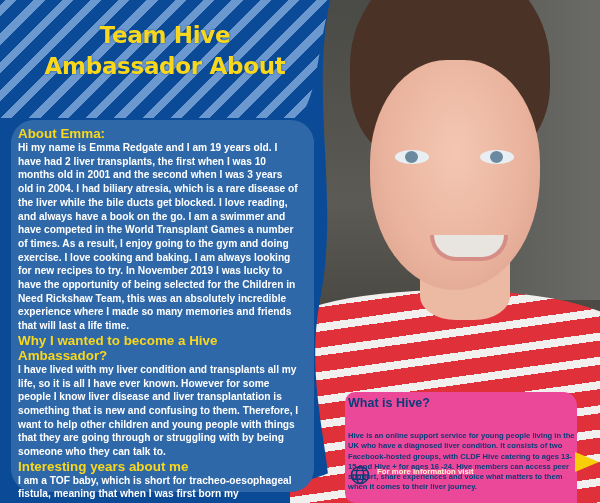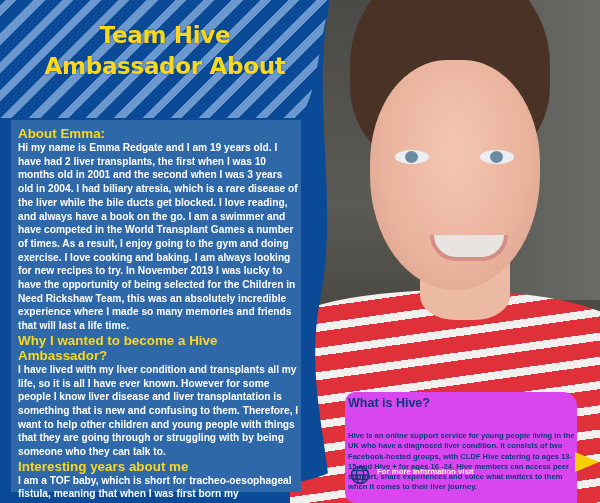--- a/index.html
+++ b/index.html
@@ -16,25 +16,25 @@
   .photo .mouth { position:absolute; left:140px; top:235px; width:70px; height:22px; border-radius:0 0 40px 40px; background:#e8e4df; border:4px solid #d68d86; border-top:none; }
   .photo .shirt { position:absolute; left:-20px; top:290px; width:360px; height:240px; border-radius:50% 50% 0 0 / 20% 20% 0 0;
     background: repeating-linear-gradient(172deg, #e0313a 0px, #e0313a 16px, #f2f0ee 16px, #f2f0ee 24px); }
   .photo .neck { position:absolute; left:130px; top:260px; width:90px; height:60px; background:#ecb9a3; border-radius:0 0 40% 40%; }
   .bluebg { position:absolute; left:0; top:0; width:340px; height:503px; background:#0b4a97; border-radius:0 0 100% 0 / 0 0 8% 0;
     clip-path: path("M0 0 L330 0 C 310 100, 340 200, 320 300 C 305 380, 330 450, 330 503 L0 503 Z"); }
   .stripes { position:absolute; left:0; top:0; width:340px; height:118px; overflow:hidden;
     background: repeating-linear-gradient(-45deg, #0b4a97 0px, #0b4a97 12px, #6b98cf 12px, #6b98cf 20px);
     clip-path: path("M0 0 L330 0 C 316 60, 318 90, 300 118 L0 118 Z"); }
   .title { position:absolute; left:0; top:20px; width:330px; text-align:center; color:#f9d71c; font-family:"DejaVu Sans", sans-serif; font-weight:bold; font-size:23px; line-height:31px; letter-spacing:-0.3px; text-shadow:0 0 2px #0b4a97; }
-  .panel { position:absolute; left:11px; top:120px; width:290px; height:372px; background:#2f68a9; border-radius:0; }
+  .panel { position:absolute; left:11px; top:120px; width:290px; height:372px; background:#2f68a9; border-radius:23px;padding-left:13px; }
   .panel .content { position:absolute; left:7px; top:6px; width:282px; color:#ffffff; font-family:"Liberation Sans", sans-serif; font-weight:bold; font-size:10.2px; line-height:13.7px; }
   .panel h2 { margin:0; color:#f9d71c; font-family:"Liberation Sans", sans-serif; font-weight:bold; font-size:13.4px; line-height:15px; }
   .panel p { margin:0; }
-  .hivebox { position:absolute; left:345px; top:392px; width:232px; height:111px; background:#d946ef; border-radius:10px 14px 0 10px; color:#0d3b7a; font-family:"Liberation Sans", sans-serif; font-weight:bold; }
+  .hivebox { position:absolute; left:345px; top:392px; width:232px; height:111px; background:#ec4899; border-radius:10px 14px 0 10px; color:#0d3b7a; font-family:"Liberation Sans", sans-serif; font-weight:bold; }
   .hivebox .tail { position:absolute; right:-22px; top:60px; width:0; height:0; border-top:10px solid transparent; border-bottom:10px solid transparent; border-left:24px solid #f7cf08; }
   .hivebox h3 { position:absolute; left:3px; top:4px; margin:0; font-size:12.5px; color:#0d3b7a; }
   .hivebox .desc { position:absolute; left:3px; top:39px; width:230px; font-size:7.6px; line-height:10.3px; }
   .hivebox .more { position:absolute; left:5px; top:73px; width:230px; height:26px;text-decoration:underline; }
   .hivebox .globe { position:absolute; left:0; top:0; width:20px; height:20px; }
   .hivebox .more-text { position:absolute; left:27px; top:2px; color:#fff7cf; font-size:7.8px; line-height:10.4px; }
 </style>
 </head>
 <body>
 

